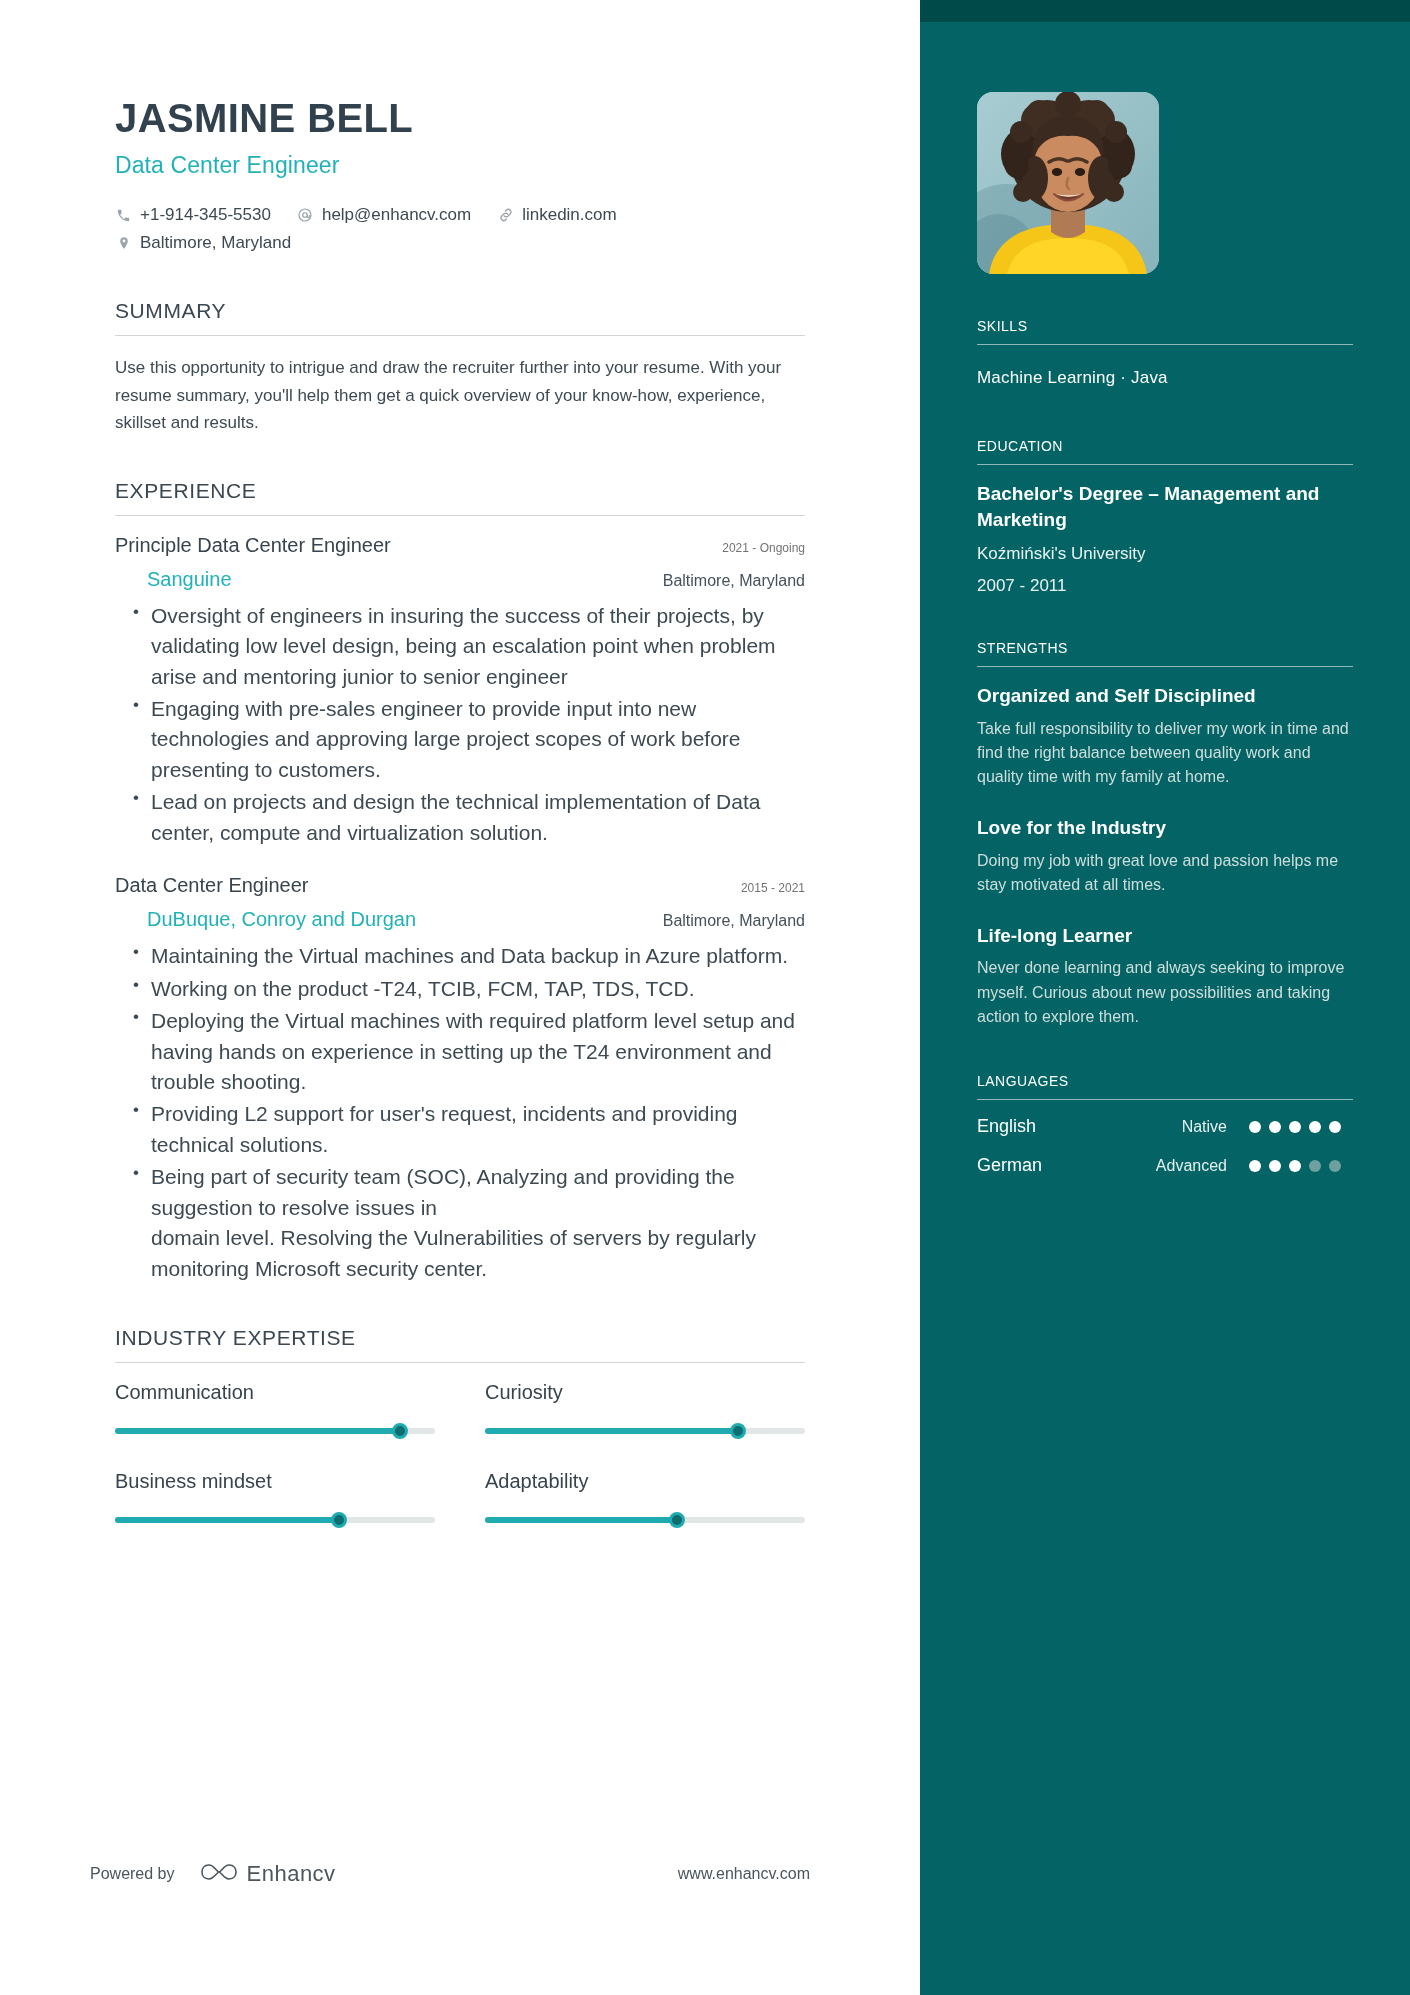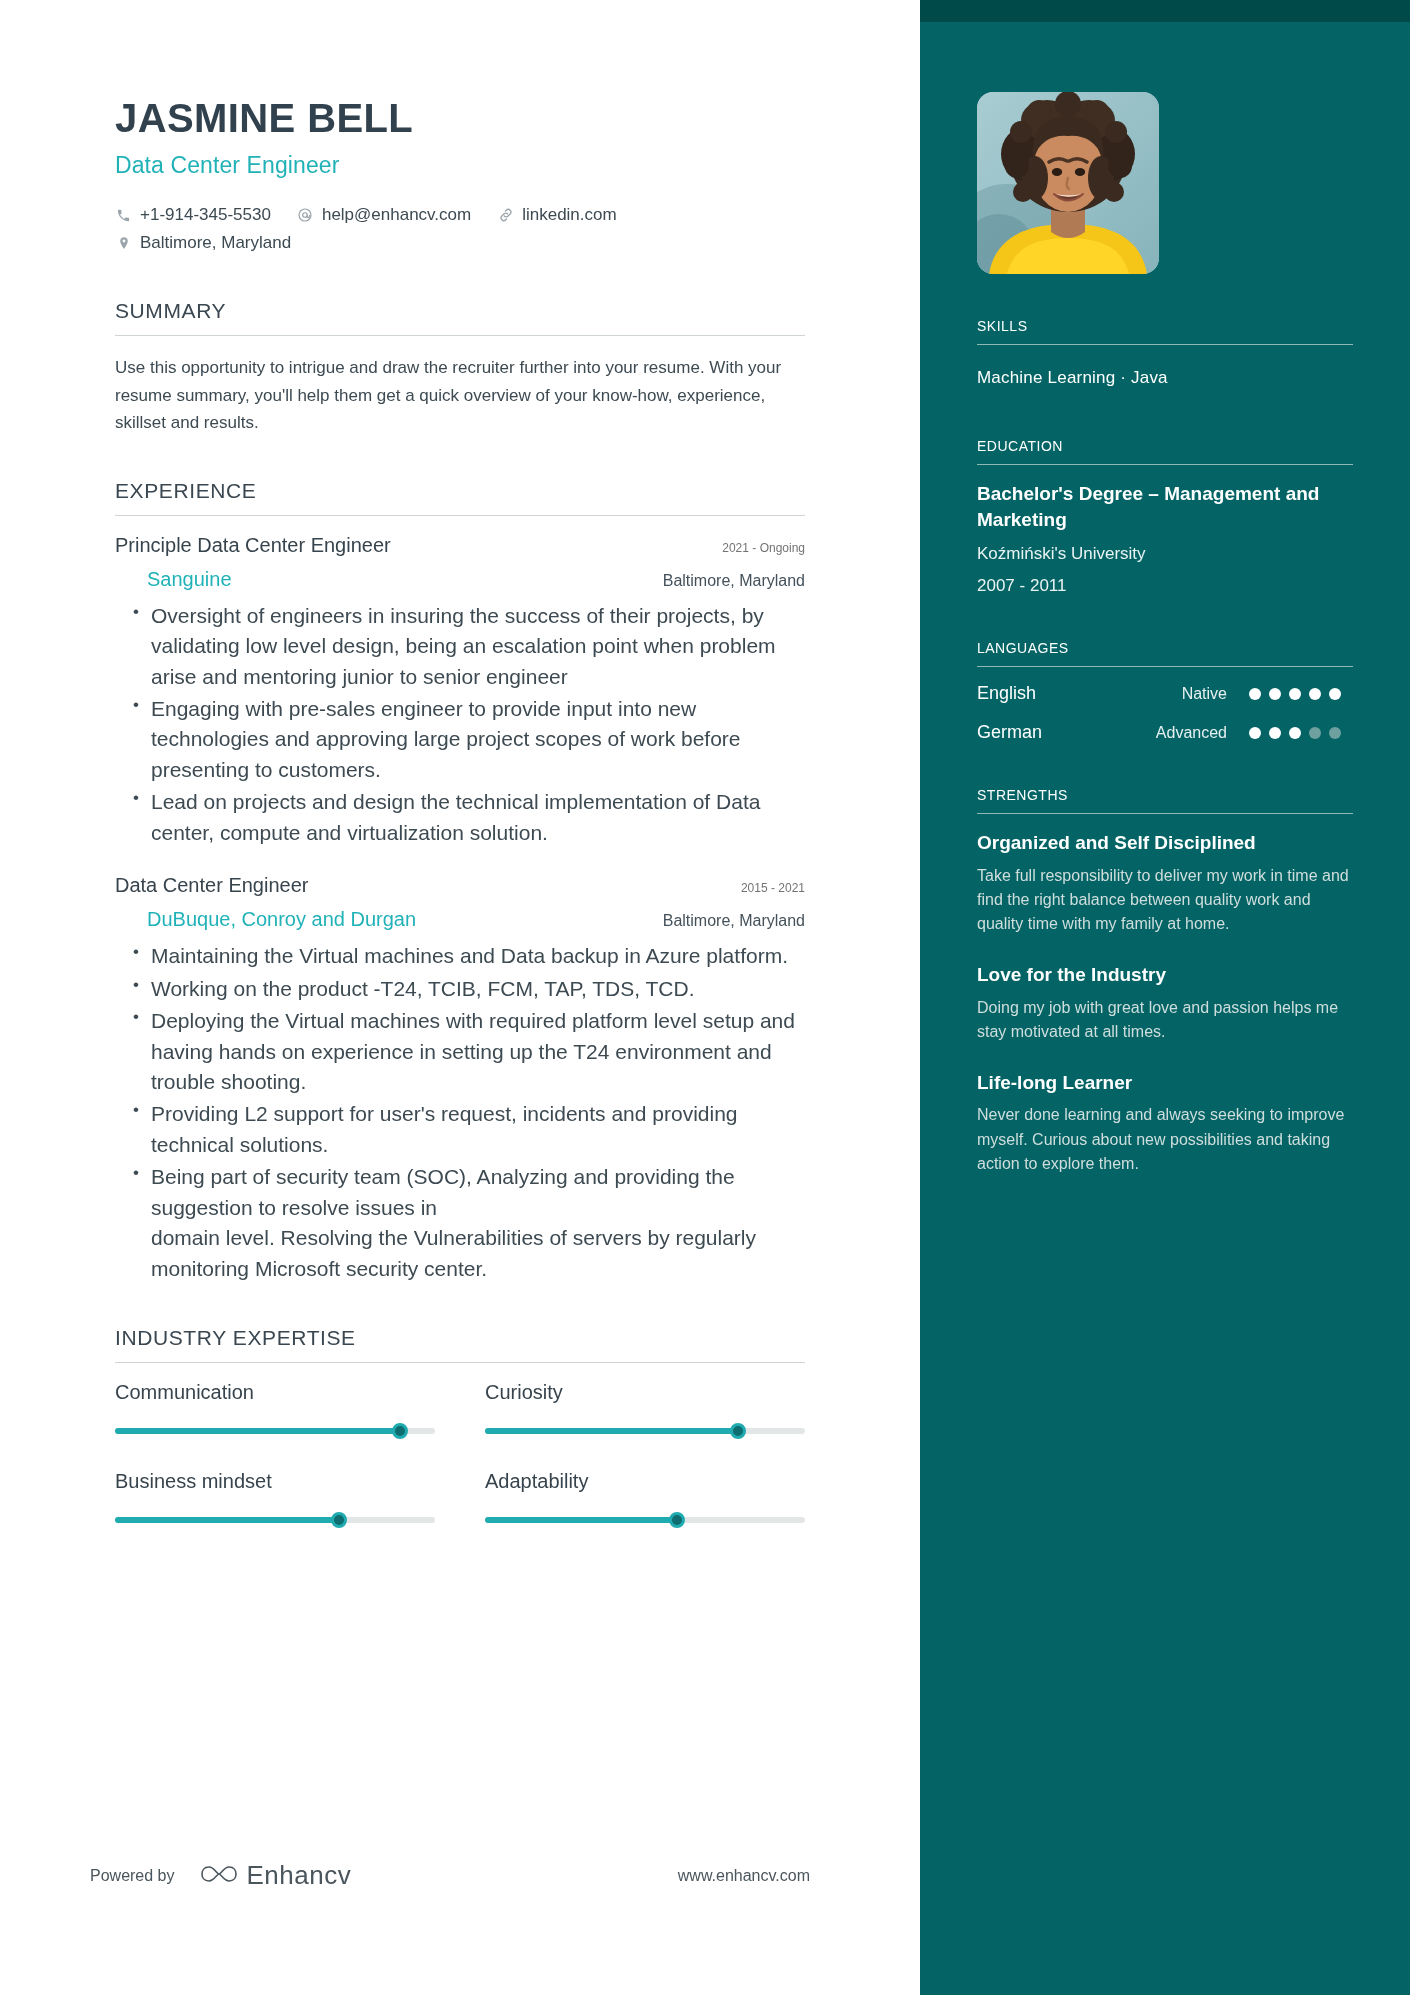--- a/index.html
+++ b/index.html
@@ -313,21 +313,21 @@
     font-size: 16px;
     color: #4a555c;
     margin-right: 26px;
   }
   .enhancv-logo {
     display: inline-flex;
     align-items: center;
     gap: 10px;
   }
   .enhancv-word {
-    font-size: 26px;
+    font-size: 22px;
     color: #4a555c;
     letter-spacing: 0.5px;
     text-align: right;
   }
   .footer-url {
     margin-left: auto;
     font-size: 16px;
     color: #4a555c;
     padding-right: 20px;
   }
@@ -409,20 +409,37 @@
 
       <div class="side-section">
         <div class="side-h">EDUCATION</div>
         <div class="side-rule"></div>
         <div class="edu-degree">Bachelor's Degree – Management and Marketing</div>
         <div class="edu-school">Koźmiński's University</div>
         <div class="edu-dates">2007 - 2011</div>
       </div>
 
       <div class="side-section">
+        <div class="side-h">STRENGTHS</div>
+        <div class="side-rule"></div>
+        <div class="strength">
+          <div class="strength-title">Organized and Self Disciplined</div>
+          <div class="strength-text">Take full responsibility to deliver my work in time and find the right balance between quality work and quality time with my family at home.</div>
+        </div>
+        <div class="strength">
+          <div class="strength-title">Love for the Industry</div>
+          <div class="strength-text">Doing my job with great love and passion helps me stay motivated at all times.</div>
+        </div>
+        <div class="strength">
+          <div class="strength-title">Life-long Learner</div>
+          <div class="strength-text">Never done learning and always seeking to improve myself. Curious about new possibilities and taking action to explore them.</div>
+        </div>
+      </div>
+
+      <div class="side-section">
         <div class="side-h">LANGUAGES</div>
         <div class="side-rule"></div>
         <div class="lang-row">
           <div class="lang-name">English</div>
           <div class="lang-level">Native</div>
           <div class="dots">
               <span class="dot"></span>
               <span class="dot"></span>
               <span class="dot"></span>
               <span class="dot"></span>
@@ -432,37 +449,20 @@
         <div class="lang-row">
           <div class="lang-name">German</div>
           <div class="lang-level">Advanced</div>
           <div class="dots">
               <span class="dot"></span>
               <span class="dot"></span>
               <span class="dot"></span>
               <span class="dot off"></span>
               <span class="dot off"></span>
             </div>
-        </div>
-      </div>
-
-      <div class="side-section">
-        <div class="side-h">STRENGTHS</div>
-        <div class="side-rule"></div>
-        <div class="strength">
-          <div class="strength-title">Organized and Self Disciplined</div>
-          <div class="strength-text">Take full responsibility to deliver my work in time and find the right balance between quality work and quality time with my family at home.</div>
-        </div>
-        <div class="strength">
-          <div class="strength-title">Love for the Industry</div>
-          <div class="strength-text">Doing my job with great love and passion helps me stay motivated at all times.</div>
-        </div>
-        <div class="strength">
-          <div class="strength-title">Life-long Learner</div>
-          <div class="strength-text">Never done learning and always seeking to improve myself. Curious about new possibilities and taking action to explore them.</div>
         </div>
       </div>
 
     </div>
   </div>
 
   <div class="main">
 
     <div class="name">JASMINE BELL</div>
     <div class="role">Data Center Engineer</div>

